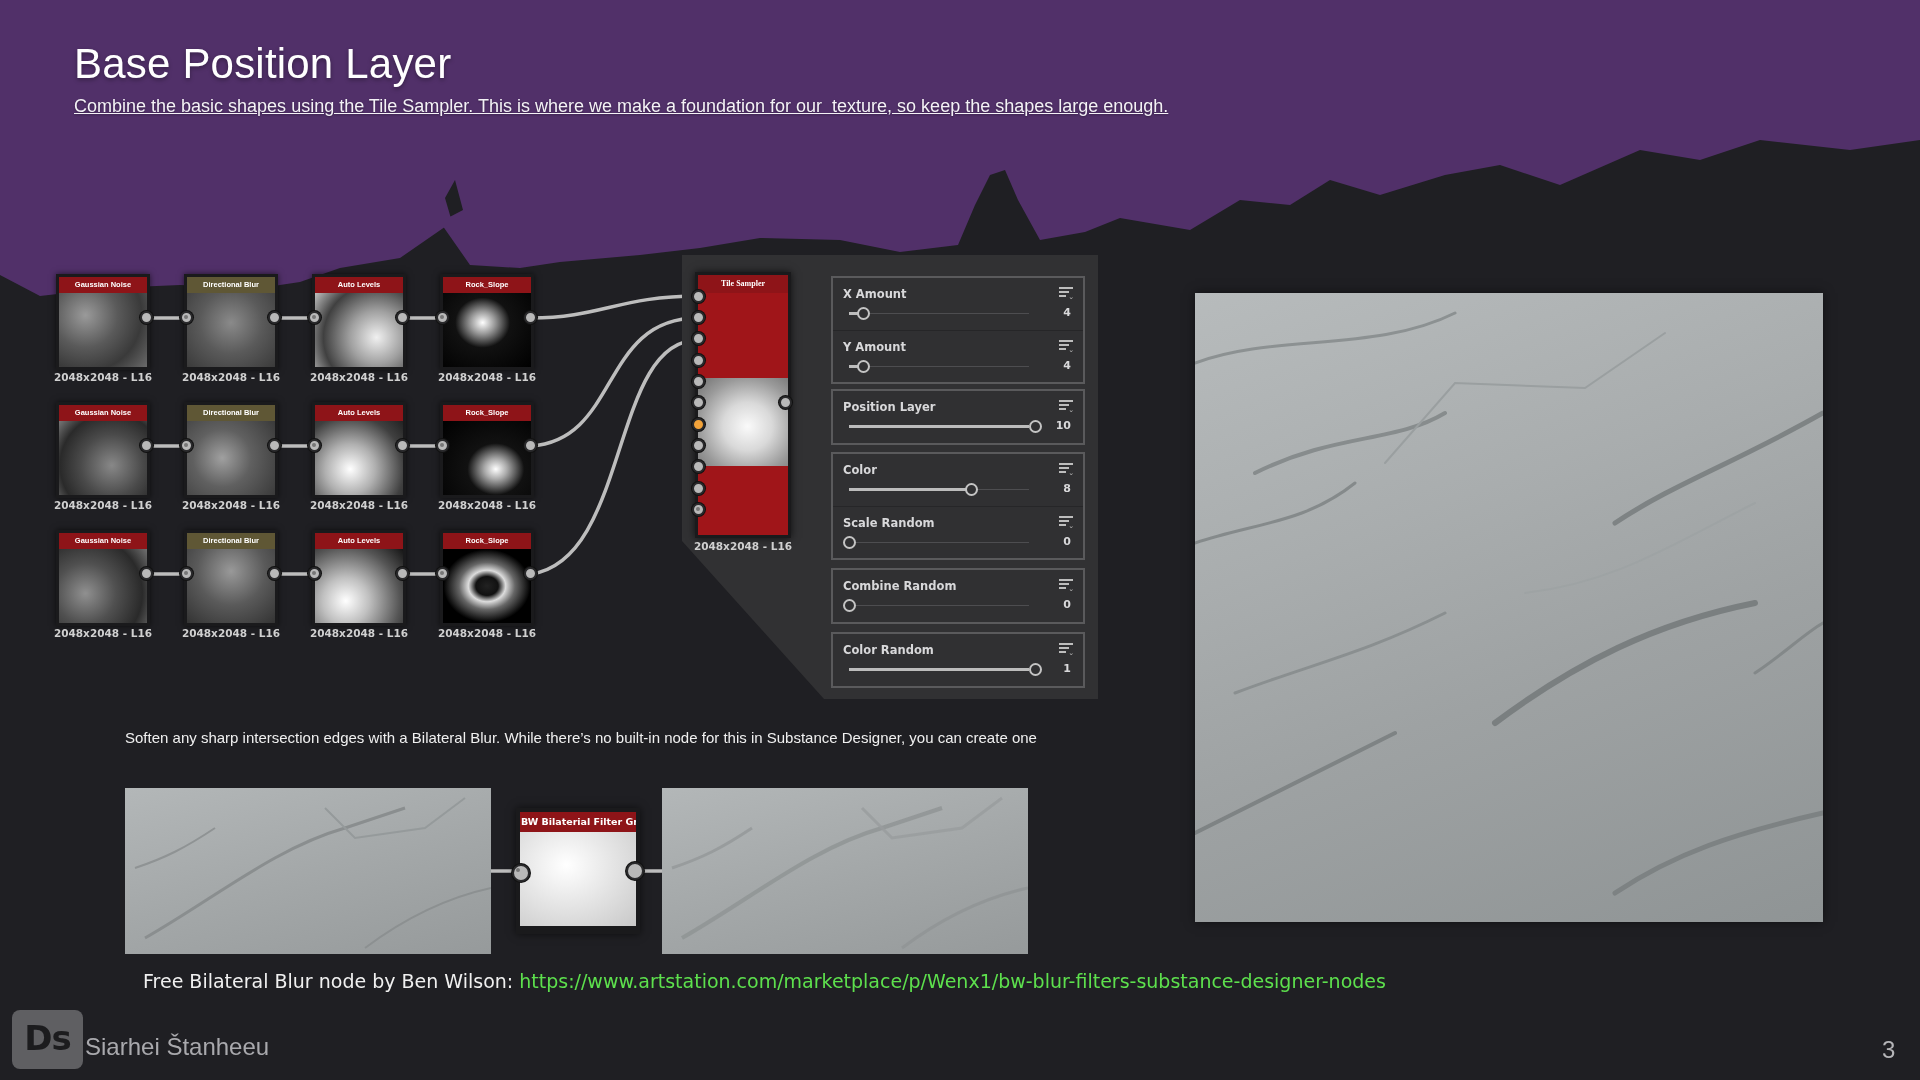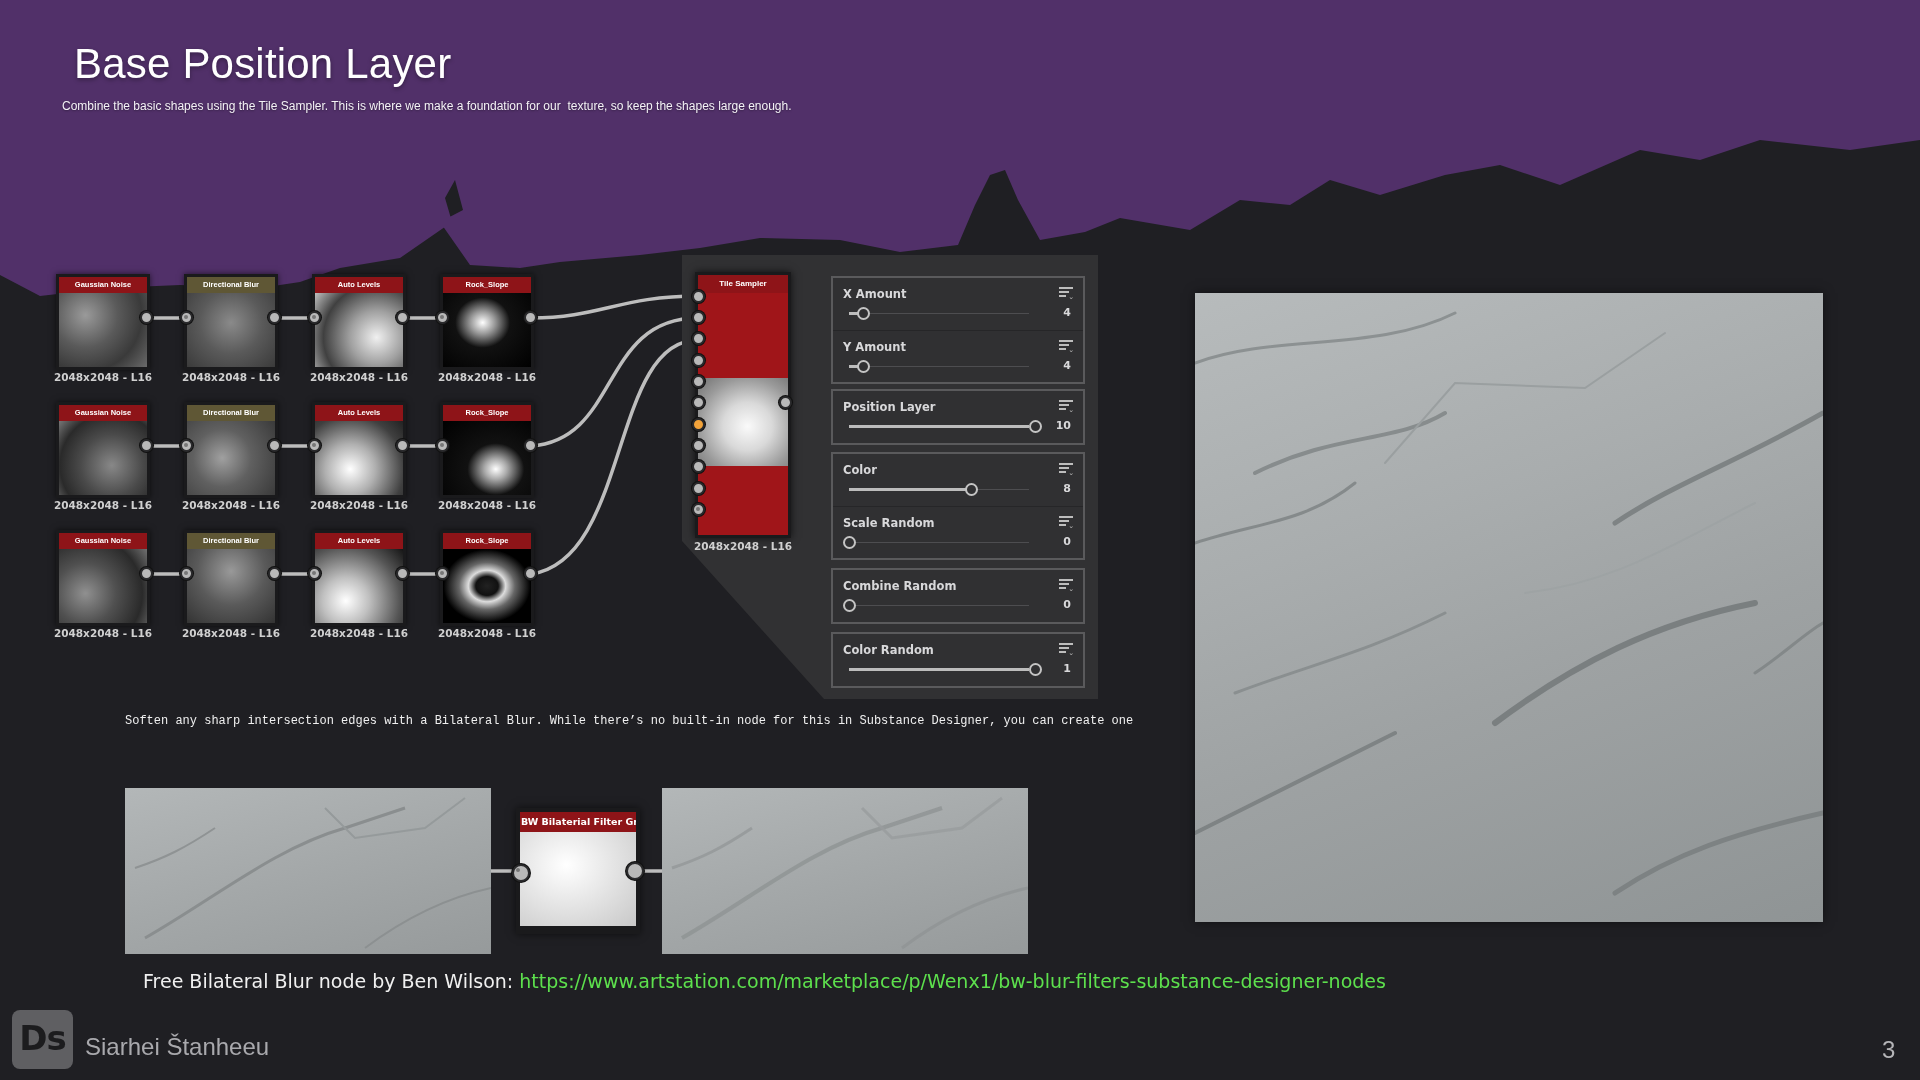--- a/index.html
+++ b/index.html
@@ -1,37 +1,37 @@
 <!DOCTYPE html>
 <html><head>
 <meta charset="utf-8">
 <style>
   * { box-sizing: border-box; margin: 0; padding: 0; }
   html, body { width: 1920px; height: 1080px; overflow: hidden; }
   body { background: #1f1f23; font-family: "Liberation Sans", "DejaVu Sans", sans-serif; color: #e8e8ea; position: relative; }
   .purple-bg { position: absolute; left: 0; top: 0; width: 1920px; height: 300px; }
   .title { position: absolute; left: 74px; top: 40px; font-size: 42px; font-weight: 400; color: #ffffff; text-shadow: 0 2px 4px rgba(0,0,0,0.35); letter-spacing: 0.2px; }
-  .desc { position: absolute; left: 62px; top: 94px; font-size: 12px; line-height: 24px; color: #f4f2f6; text-shadow: 0 1px 2px rgba(0,0,0,0.35); }
+  .desc { position: absolute; left: 74px; top: 94px; font-size: 18px; line-height: 24px; color: #f4f2f6; text-shadow: 0 1px 2px rgba(0,0,0,0.35); text-decoration: underline; }
   .desc div { white-space: pre; }
 
   
   .node { position: absolute; width: 94px; background: #1a1a1c; padding: 3px; box-shadow: 0 0 6px rgba(0,0,0,0.6); }
   .node-head { height: 16px; font-size: 7.5px; font-weight: bold; color: #fff; text-align: center; line-height: 16px; background: #8e1418; white-space: nowrap; overflow: hidden; }
   .node-head.olive { background: #5f5735; }
   .node-thumb { height: 74px; }
   .node-size { position: absolute; left: -6px; width: 106px; top: 97px; font-size: 10.5px; font-weight: bold; color: #d0d0d0; text-align: center; font-family: "DejaVu Sans", sans-serif; }
   .port { position: absolute; width: 13px; height: 13px; border-radius: 50%; background: #b9b9b9; border: 2.5px solid #2a2a2c; box-shadow: 0 0 0 1px #111; }
   .port.in::after { content: ""; position: absolute; left: 2px; top: 2px; width: 4px; height: 4px; border-radius: 50%; background: #777; }
   .port.orange { background: #f2a33a; }
   svg.wires { position: absolute; left: 0; top: 0; width: 1920px; height: 1080px; pointer-events: none; }
 
   
   .ts-panel { position: absolute; left: 682px; top: 255px; width: 416px; height: 444px; background: #313133; clip-path: polygon(0 0, 100% 0, 100% 100%, 142px 100%, 0 286px); }
   .ts-node { position: absolute; left: 695px; top: 272px; width: 96px; height: 266px; background: #1a1a1c; padding: 3px; box-shadow: 0 0 8px rgba(0,0,0,0.7); }
-  .ts-node .node-head { background: #8e1418; height: 18px; line-height: 18px; font-size: 8px; }
+  .ts-node .node-head { background: #8e1418; height: 18px; line-height: 18px; font-size: 8px; font-family: Liberation Serif, serif; }
   .ts-body { position: absolute; left: 3px; top: 21px; right: 3px; bottom: 3px; background: #a01519; }
   .ts-thumb { position: absolute; left: 0; right: 0; top: 85px; height: 88px; background: radial-gradient(ellipse at 55% 55%, #fafafa 0%, #d9d9d9 35%, #9a9a9a 70%, #707070 100%); }
   .ts-size { position: absolute; left: 690px; top: 540px; width: 106px; text-align: center; font-size: 10.5px; font-weight: bold; color: #d0d0d0; font-family: "DejaVu Sans", sans-serif; }
 
   .param-group { position: absolute; left: 831px; width: 254px; border: 2px solid #5a5a5c; background: #303032; }
   .param { position: relative; height: 52px; }
   .param + .param { border-top: 1px solid #262628; }
   .param-label { position: absolute; left: 10px; top: 9px; font-size: 11.5px; font-weight: bold; color: #d8d8da; font-family: "DejaVu Sans", sans-serif; }
   .param-menu { position: absolute; right: 10px; top: 9px; width: 14px; height: 12px; }
   .param-menu i { display: block; height: 1.5px; background: #bdbdbd; margin-bottom: 2.5px; }
@@ -39,29 +39,29 @@
   .param-menu b { position: absolute; right: -1px; bottom: -1px; font-size: 7px; color: #bdbdbd; font-weight: normal; line-height: 7px; }
   .slider { position: absolute; left: 16px; top: 35px; width: 180px; height: 1px; background: #4d4d50; }
   .slider-fill { position: absolute; left: 0; top: -1px; height: 3px; background: #bcbcbc; }
   .slider-knob { position: absolute; top: -6px; width: 13px; height: 13px; border-radius: 50%; border: 2.5px solid #c4c4c4; background: #303032; margin-left: -6px; }
   .param-value { position: absolute; right: 12px; top: 28px; font-size: 11px; font-weight: bold; color: #d8d8da; font-family: "DejaVu Sans", sans-serif; }
 
   
   .preview { position: absolute; left: 1195px; top: 293px; width: 628px; height: 629px; overflow: hidden;
     background: linear-gradient(160deg, #b7bbbc 0%, #a9adae 35%, #9ea2a3 60%, #8f9495 100%); box-shadow: 0 0 10px rgba(0,0,0,0.5); }
 
-  .note { position: absolute; left: 125px; top: 713px; font-size: 12px; line-height: 17px; color: #f0f0f0; font-family: Liberation Mono, monospace; }
+  .note { position: absolute; left: 125px; top: 729px; font-size: 15px; line-height: 17px; color: #f0f0f0; font-family: Liberation Sans, sans-serif; }
   .note .link, .credit .link { color: #5de04d; }
   .bb-img { position: absolute; top: 788px; width: 366px; height: 166px; background: linear-gradient(165deg, #b3b7b8 0%, #a4a8a9 50%, #969a9b 100%); overflow: hidden; }
   .bb-node { position: absolute; left: 516px; top: 808px; width: 124px; height: 126px; background: #1a1a1c; padding: 4px; box-shadow: 0 0 8px rgba(0,0,0,0.6); }
   .bb-node .node-head { height: 20px; line-height: 20px; font-size: 9.5px; background: #8e1418; font-family: "DejaVu Sans", sans-serif; text-align: left; padding-left: 1px; }
   .bb-thumb { height: 94px; background: radial-gradient(ellipse at 40% 35%, #ffffff 0%, #e6e6e6 45%, #c8c8c8 100%); }
   .credit { position: absolute; left: 143px; top: 970px; font-size: 19px; color: #f0f0f0; font-family: "DejaVu Sans", sans-serif; }
 
-  .ds-logo { position: absolute; left: 12px; top: 1010px; width: 61px; height: 59px; border-radius: 8px; background: #5f5f62; color: #1c1c1e; font-size: 34px; font-weight: bold; text-align: center; line-height: 56px; font-family: "DejaVu Sans", sans-serif; letter-spacing: -1px; }
+  .ds-logo { position: absolute; left: 12px; top: 1010px; width: 71px; height: 59px; border-radius: 8px; background: #5f5f62; color: #1c1c1e; font-size: 34px; font-weight: bold; text-align: center; line-height: 56px; font-family: "DejaVu Sans", sans-serif; letter-spacing: -1px; }
   .author { position: absolute; left: 85px; top: 1033px; font-size: 24px; color: #a9a9ad; }
   .page-num { position: absolute; left: 1882px; top: 1036px; font-size: 24px; color: #b5b5b8; }
 </style>
 </head>
 <body>
 
 <svg class="purple-bg" viewBox="0 0 1920 300" preserveAspectRatio="none">
   <path d="M0 0 H1920 V140 L1850 150 L1760 140 L1700 160 L1640 150 L1560 185 L1500 165 L1445 175 L1380 195 L1330 180 L1290 205 L1240 200 L1190 230 L1120 218 L1085 232 L1040 240 L1018 200 L1005 170 L990 175 L975 205 L958 245 L900 252 L840 240 L760 238 L700 248 L640 255 L560 262 L520 268 L470 265 L440 222 L463 210 L455 180 L445 198 L452 222 L400 258 L340 268 L300 282 L260 288 L180 285 L110 288 L40 296 L0 275 Z" fill="#513069"></path>
 </svg>
 

